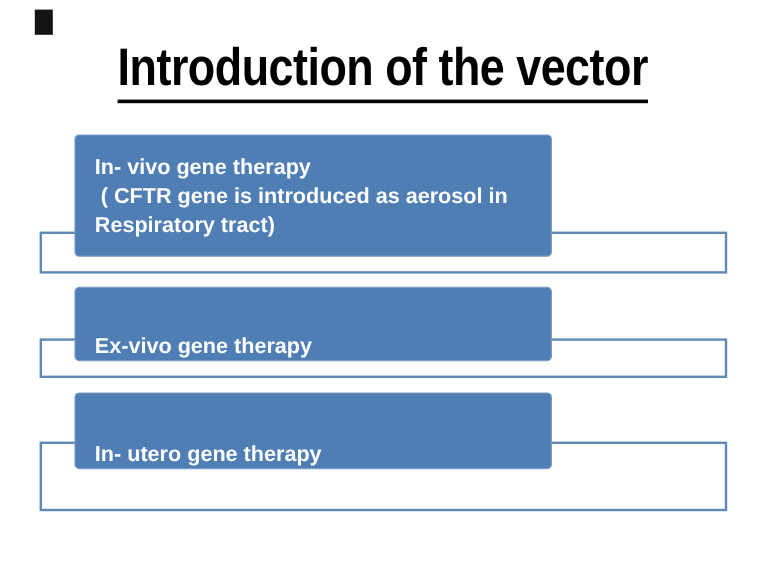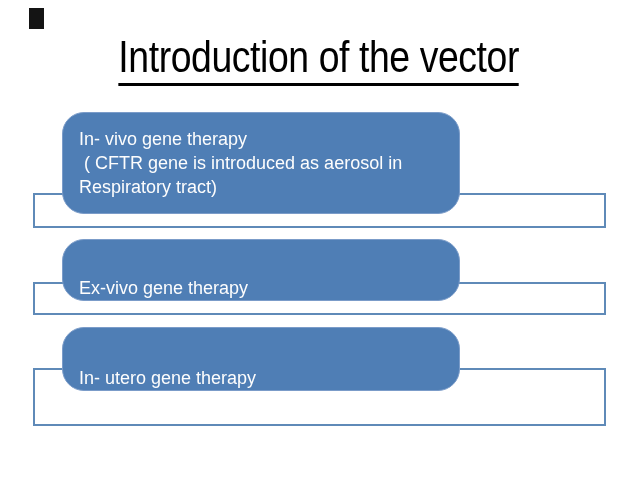--- a/index.html
+++ b/index.html
@@ -4,21 +4,21 @@
 <style>
   html,body{margin:0;padding:0;}
   body{
     width:638px;height:478px;
     background:#ffffff;
     font-family:"Liberation Sans","DejaVu Sans",sans-serif;
     position:relative;
     overflow:hidden;
   }
   .slide{
-    position:absolute;left:0;top:0;width:638px;height:410px;background:#ffffff;
+    position:absolute;left:0;top:0;width:638px;height:410px;background:#ffffff;font-weight:bold;
   }
   
   .black-mark{
     position:absolute;left:29px;top:8px;width:15px;height:21px;background:#141414;
   }
   
   .title-wrap{
     position:absolute;left:0;top:32px;width:638px;text-align:center;
   }
   .title-text{
@@ -39,21 +39,21 @@
     box-sizing:border-box;
   }
   .backdrop.b1{top:193px;height:35px;}
   .backdrop.b2{top:282px;height:33px;}
   .backdrop.b3{top:368px;height:58px;}
   
   .bluebox{
     position:absolute;left:62px;width:398px;
     background:#4f7eb5;
     border:1.5px solid #7b9cc9;
-    border-radius:22px;
+    border-radius:4px;
     box-sizing:border-box;
     display:flex;flex-direction:column;justify-content:center;
     color:#fdfdfd;
   }
   .bluebox.k1{top:112px;height:102px;}
   .bluebox.k2{top:239px;height:62px;justify-content:flex-end;}
   .bluebox.k3{top:327px;height:64px;justify-content:flex-end;}
   .bluebox p{
     margin:0;
     padding:0 4px 0 16px;

